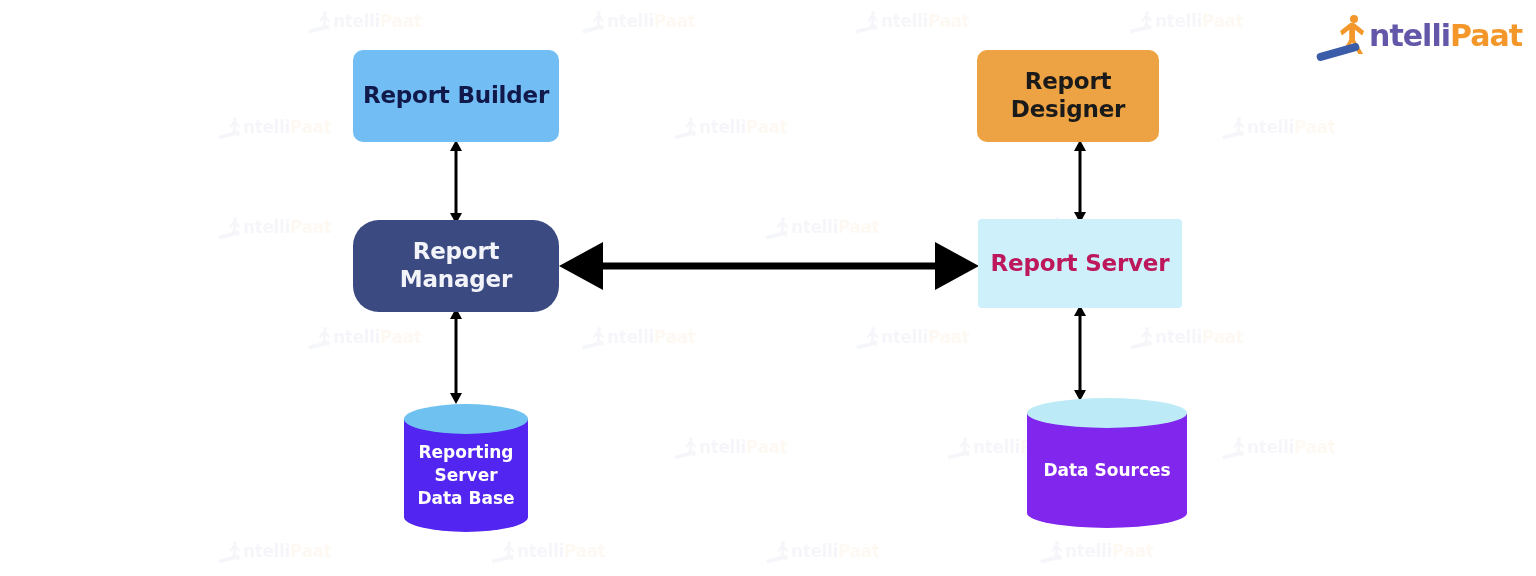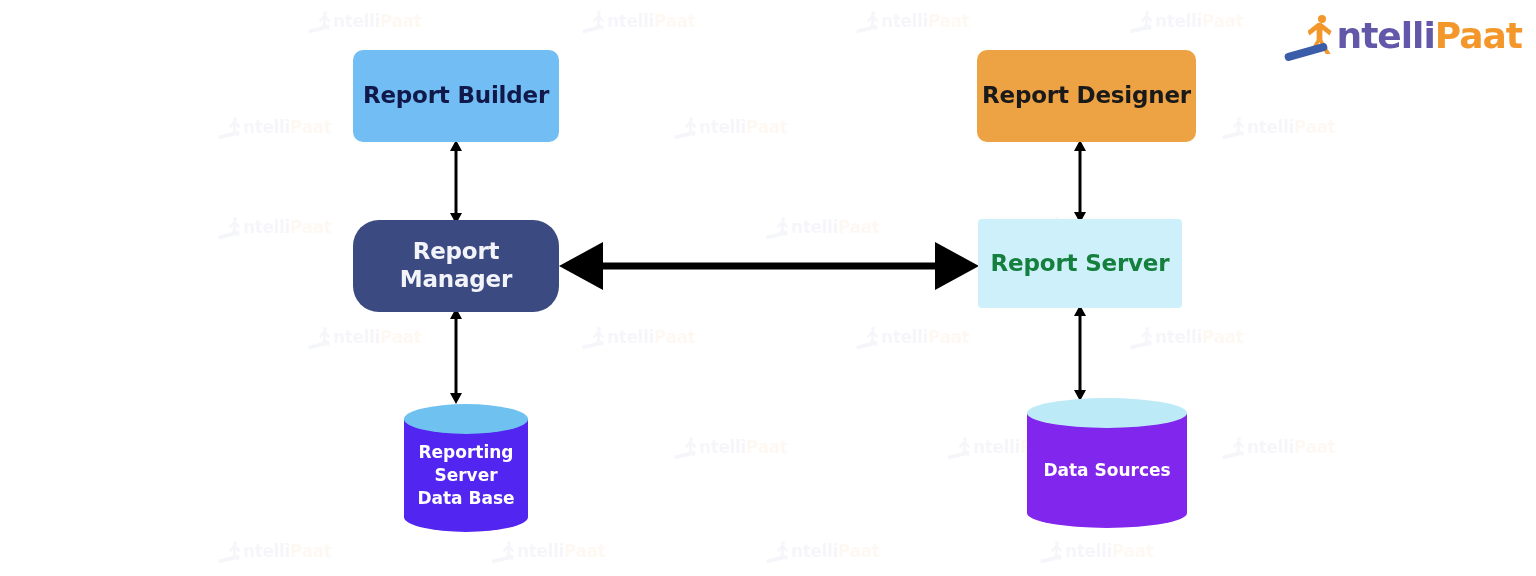--- a/index.html
+++ b/index.html
@@ -107,21 +107,21 @@
     top: 34px;
     width: 44px;
     height: 8px;
     border-radius: 4px;
     background: #3b5ca8;
     transform: rotate(-16deg);
   }
   #brand-logo .logo-text {
     font-family: "DejaVu Sans", sans-serif;
     font-weight: 700;
-    font-size: 36px;
+    font-size: 30px;
     letter-spacing: -1px;
     line-height: 1;
     color: #6257a8;
     white-space: nowrap;
   }
   #brand-logo .logo-text .orange { color: #f4972b; }
 
   
   .node {
     position: absolute;
@@ -141,39 +141,39 @@
   }
 
   #node-report-builder {
     left: 353px; top: 50px; width: 206px; height: 92px;
     background: #73bdf5;
     border-radius: 10px;
   }
   #node-report-builder .node-label { color: #10194a; }
 
   #node-report-designer {
-    left: 977px; top: 50px; width: 219px; height: 92px;
+    left: 977px; top: 50px; width: 182px; height: 92px;
     background: #eda343;
     border-radius: 10px;
   }
   #node-report-designer .node-label { color: #1a1a1a; }
 
   #node-report-manager {
     left: 353px; top: 220px; width: 206px; height: 92px;
     background: #3b4a80;
     border-radius: 26px;
   }
   #node-report-manager .node-label { color: #f2f4fa; }
 
   #node-report-server {
     left: 978px; top: 219px; width: 204px; height: 89px;
     background: #cdf0fb;
     border-radius: 4px;
   }
-  #node-report-server .node-label { color: #15803d; }
+  #node-report-server .node-label { color: #be185d; }
 
   
   .cylinder {
     position: absolute;
     z-index: 3;
   }
   .cylinder .cyl-body {
     position: absolute;
     left: 0;
     top: 15px;

